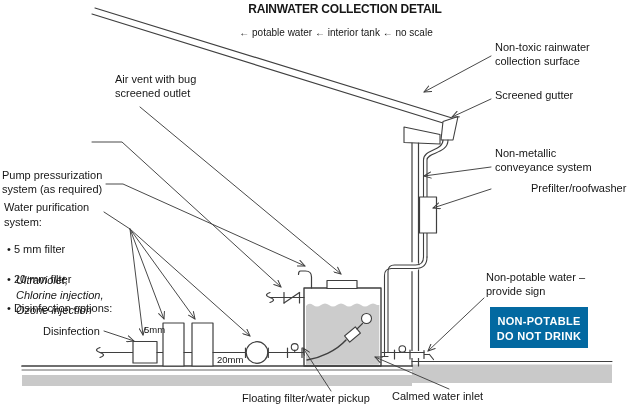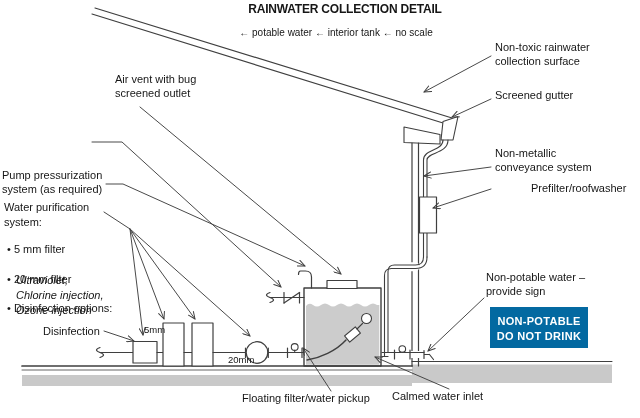--- a/index.html
+++ b/index.html
@@ -163,15 +163,15 @@
 
   <div class="sign">
     <div>NON-POTABLE</div>
     <div>DO NOT DRINK</div>
   </div>
 
   <div class="lbl" style="left:242px;top:391px;">Floating filter/water pickup</div>
   <div class="lbl" style="left:392px;top:389px;">Calmed water inlet</div>
 
   <div class="lbl tiny" style="left:144px;top:325px;">5mm</div>
-  <div class="lbl tiny" style="left:217px;top:355px;margin-left:11px;">20mm</div>
+  <div class="lbl tiny" style="left:217px;top:355px;">20mm</div>
 
 </div>
 
 </body></html>

